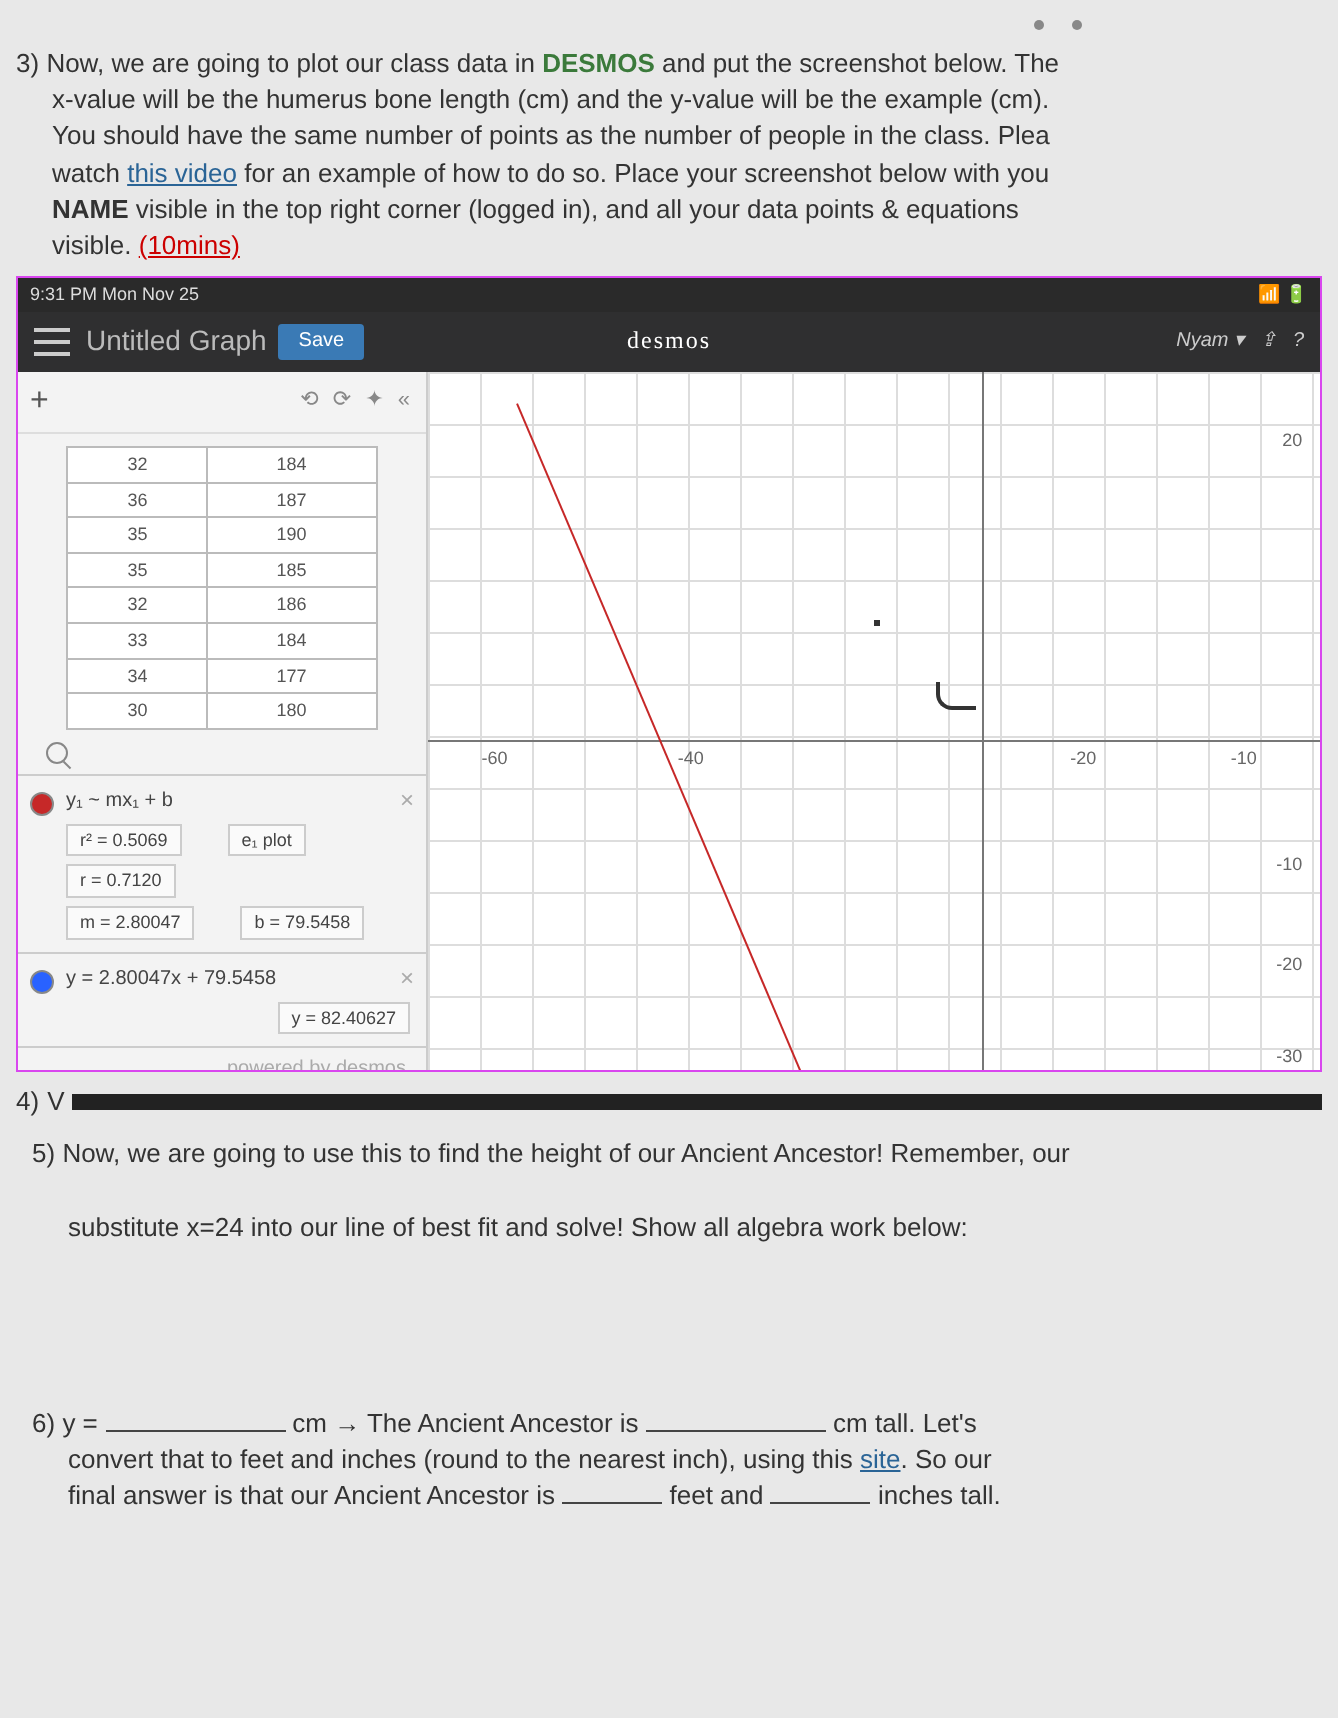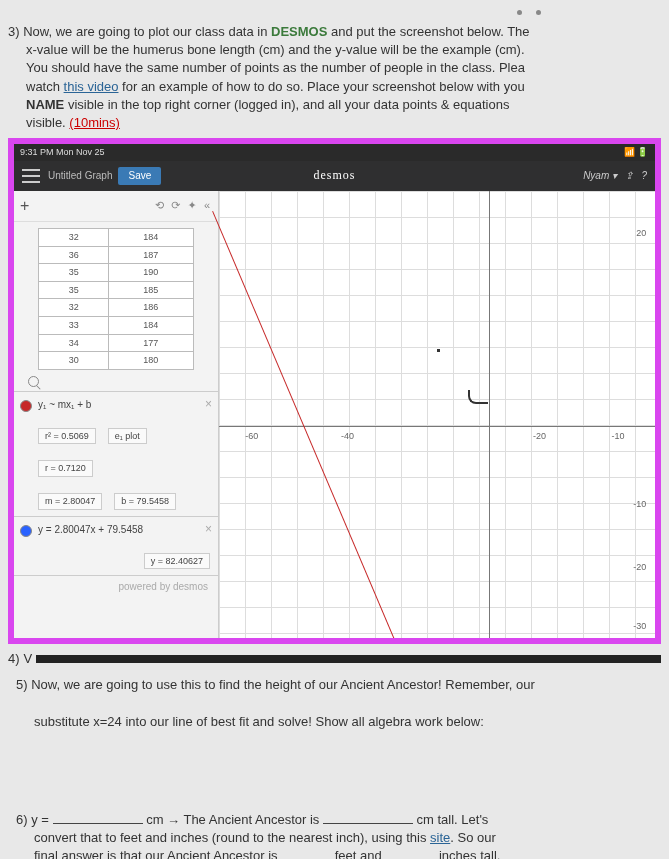--- a/index.html
+++ b/index.html
@@ -21,52 +21,52 @@
     padding: 0 4px;
   }
   .q3 { text-indent:-18px; padding-left:18px;}
   .green { color: #3b7a3b; font-weight:bold; }
   .link { color: #2a6496; text-decoration: underline; }
   .bold { font-weight: bold; }
   .red { color: #c00; text-decoration: underline; }
   
   .screenshot {
     margin: 4px 0 6px 0;
-    border: 6px solid #d946ef;
+    border: 1px solid #d946ef;
     background: #f7f7f7;
     position: relative;
-    height: 506px;
+    height: 398px;
     overflow:hidden;
   }
   .osbar { background:#2a2a2a; color:#ddd; font-size:9px; padding:2px 6px; display:flex; justify-content:space-between;}
   .topbar {
     background: #2f2f30; color:#fff; height:30px; display:flex; align-items:center;
     font-size:12px; position:relative;
   }
   .hamb { width:18px; height:14px; margin:0 8px; display:flex; flex-direction:column; justify-content:space-between;}
   .hamb div{ height:2px; background:#ccc;}
-  .title-tab { font-size:10px; color:#bbb; margin-right:6px;text-align:center;}
+  .title-tab { font-size:14px; color:#bbb; margin-right:6px;text-align:center;}
   .save-btn { background:#3a7ab5; color:#fff; font-size:10px; padding:2px 10px; border-radius:2px;}
   .brand { position:absolute; left:50%; transform:translateX(-50%); font-family: serif; letter-spacing:1px;}
   .user { position:absolute; right:8px; font-size:10px; color:#ccc; display:flex; gap:8px; align-items:center;font-style:italic;}
   .content { display:flex; height: calc(100% - 42px);}
   .sidebar {
     width: 205px; background:#f3f3f3; border-right:1px solid #ccc;
     font-size:10px; color:#555; display:flex; flex-direction:column;
   }
   .side-top{ display:flex; align-items:center; gap:8px; padding:4px 6px; border-bottom:1px solid #ddd;}
   .plus{ font-size:16px; color:#555;}
   .tools{ flex:1; text-align:right; color:#888; font-size:11px; letter-spacing:2px;}
   .tbl { width:76%; margin:6px auto 6px auto; border-collapse:collapse; font-size:9px;}
   .tbl td{ border:1px solid #bbb; padding:2px 6px; text-align:center; background:#fff;}
   .expr { border-top:1px solid #ccc; padding:6px 8px 6px 24px; position:relative; font-size:10px; color:#444;}
   .expr .dot{ position:absolute; left:6px; top:8px; width:12px; height:12px; border-radius:50%; background:#c62828; border:1px solid #888;}
   .expr .dot.blue{ background:#2962ff;}
   .expr .close{ position:absolute; right:6px; top:4px; color:#aaa; font-size:12px;}
-  .subrow { display:flex; gap:12px; margin-top:16px; flex-wrap:wrap;text-align:center;}
+  .subrow { display:flex; gap:23px; margin-top:4px; flex-wrap:wrap;text-align:center;}
   .subrow div{ border:1px solid #ccc; padding:1px 6px; background:#fafafa; font-size:9px;}
   .footer-expr{ color:#aaa; text-align:right; padding:4px 10px; font-size:10px; border-top:1px solid #ccc;}
   .graph {
     flex:1; position:relative; background:
       repeating-linear-gradient(to right, #ddd 0 1px, transparent 1px 26px),
       repeating-linear-gradient(to bottom, #ddd 0 1px, transparent 1px 26px),
       #fff;
   }
   .axis-x{ position:absolute; left:0; right:0; top:52%; height:1px; background:#777;}
   .axis-y{ position:absolute; top:0; bottom:0; left:62%; width:1px; background:#777;}

